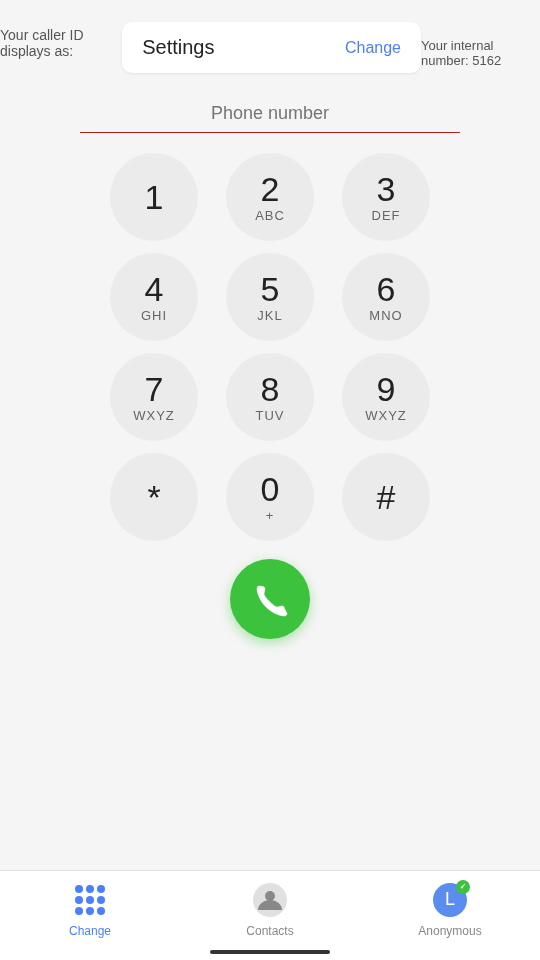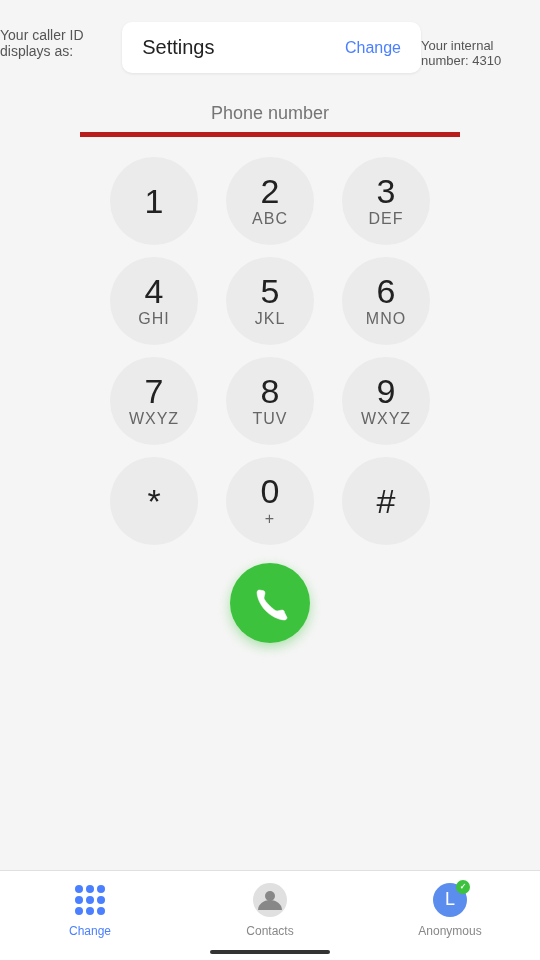--- a/index.html
+++ b/index.html
@@ -66,21 +66,21 @@
     .internal-number {
       font-size: 13px;
       color: #555;
       margin-top: 10px;
     }
 
     
     .phone-input-container {
       width: 380px;
       margin-top: 30px;
-      border-bottom: 5px solid #b91c1c;
+      border-bottom: 1px solid #b91c1c;
       padding-bottom: 8px;
     }
 
     .phone-input {
       width: 100%;
       border: none;
       background: transparent;
       font-size: 18px;
       color: #999;
       text-align: center;
@@ -116,21 +116,21 @@
     }
 
     .dial-main {
       font-size: 34px;
       color: #222;
       line-height: 1;
       font-weight: 300;
     }
 
     .dial-sub {
-      font-size: 16px;
+      font-size: 13px;
       color: #666;
       letter-spacing: 1px;
       margin-top: 2px;
       font-weight: 400;
     }
 
     
     .call-btn-container {
       margin-top: 18px;
     }
@@ -248,21 +248,21 @@
 <div class="main-container">
 
   <div class="caller-id-section">
     <span class="caller-id-label">Your caller ID displays as:</span>
 
     <div class="caller-id-box">
       <span class="caller-id-name">Settings</span>
       <button class="change-btn">Change</button>
     </div>
 
-    <span class="internal-number">Your internal number: 4310</span>
+    <span class="internal-number">Your internal number: 5162</span>
   </div>
 
   <div class="phone-input-container">
     <input class="phone-input" type="tel" placeholder="Phone number" style="">
   </div>
 
   <div class="dialpad" id="dialpad-container">
       <div class="dialpad-row">
         <button class="dial-btn">
           <span class="dial-main">1</span>

